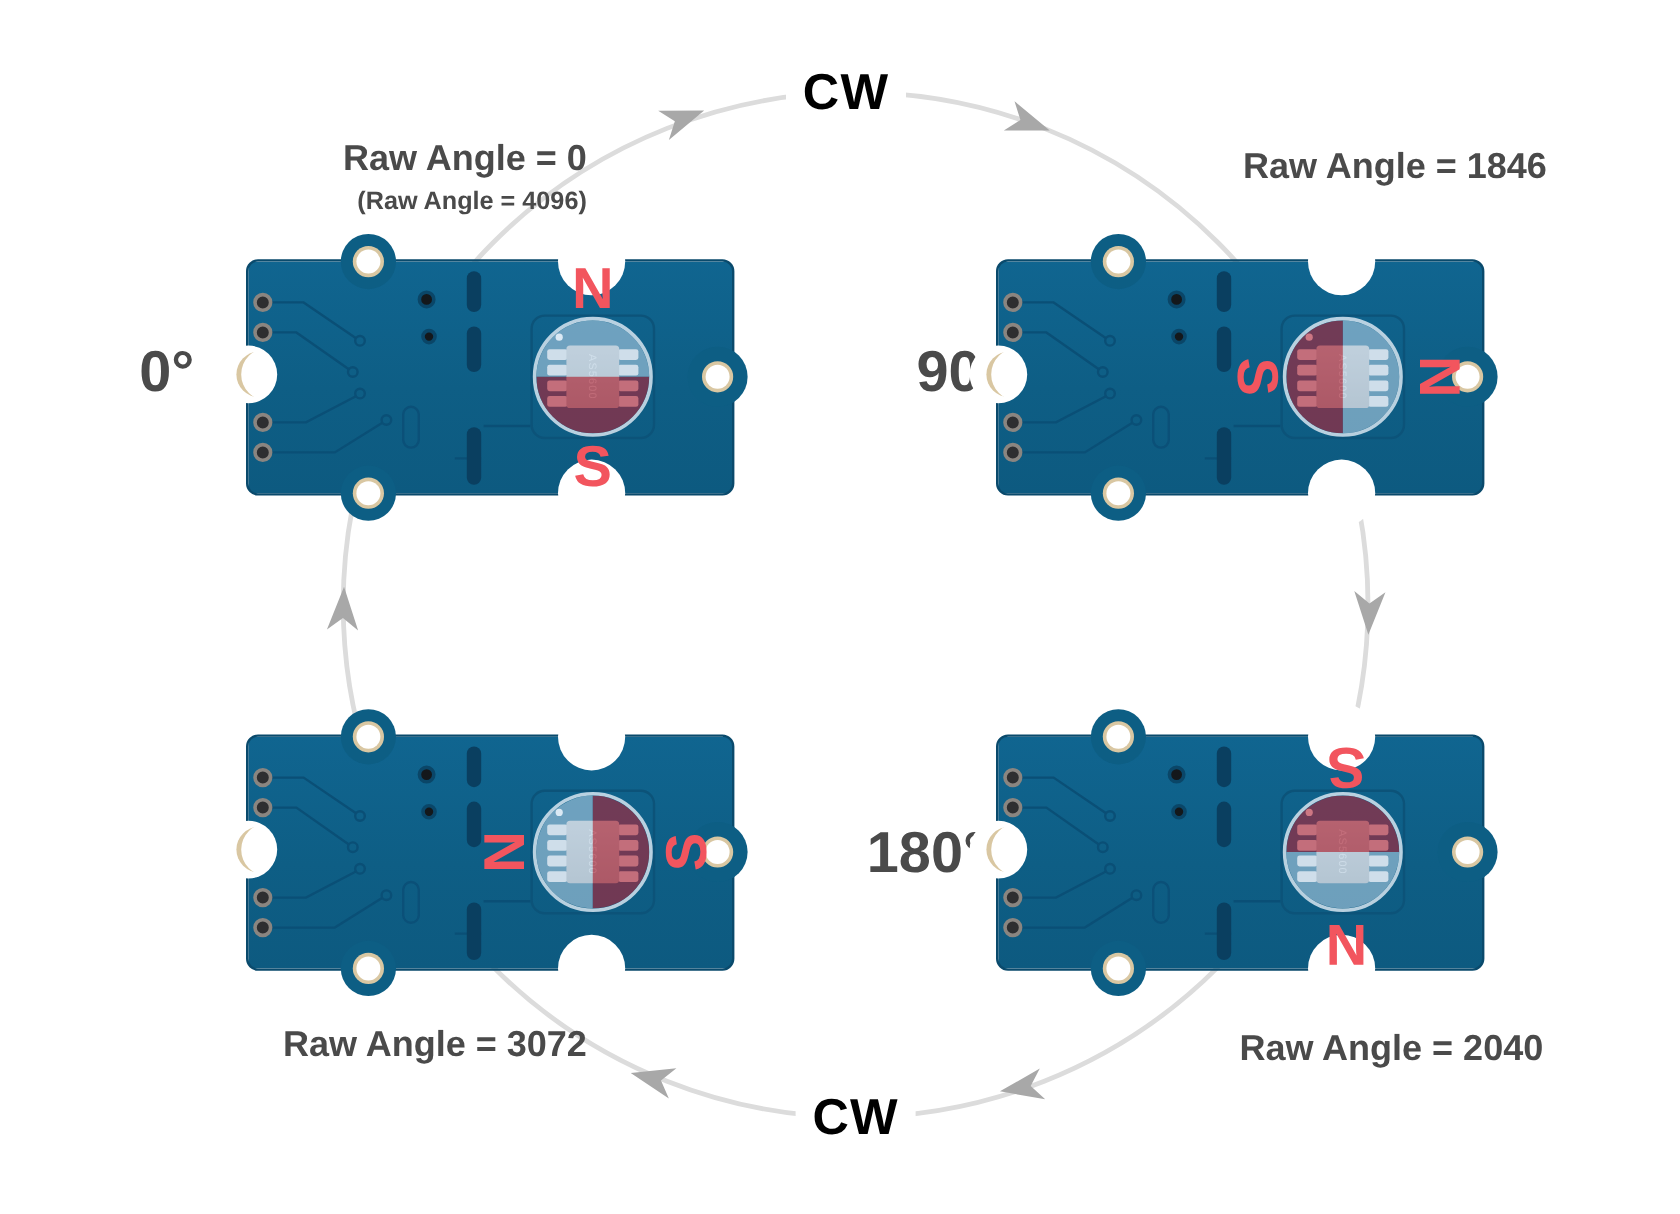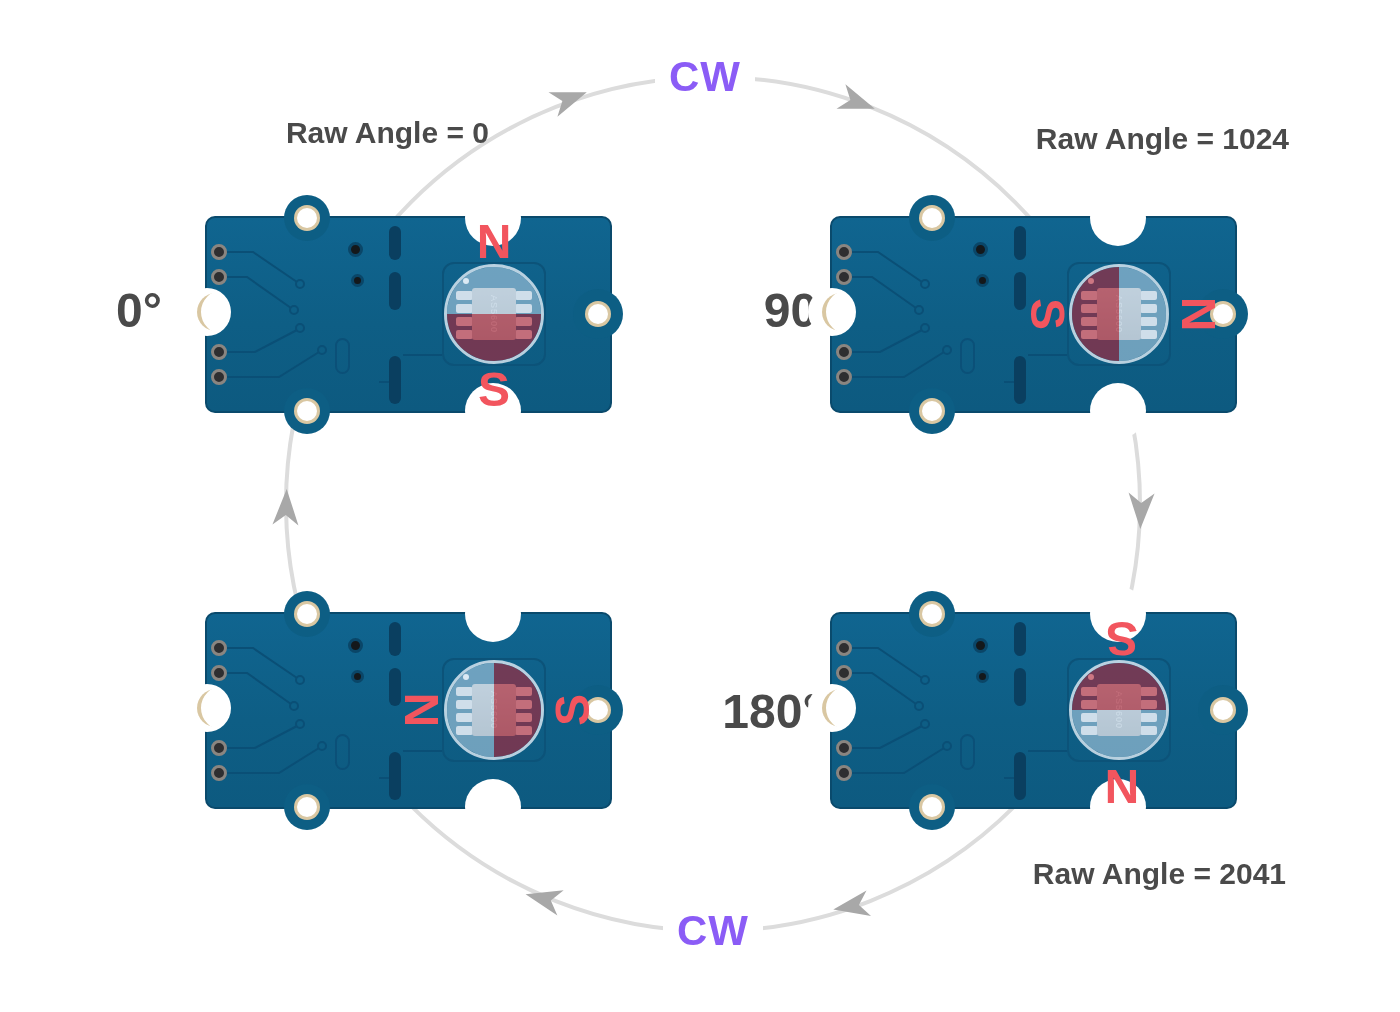--- a/index.html
+++ b/index.html
@@ -7,21 +7,21 @@
   .stage {
     position:relative; width:1400px; height:1012px; background:#ffffff;
     overflow:hidden; font-family:"Liberation Sans", sans-serif;
   }
   .stage * { box-sizing:border-box; }
 
   
   .arc-svg { position:absolute; left:0; top:0; }
   .cw {
     position:absolute; transform:translate(-50%,-50%);
-    font-size:42px; font-weight:700; color:#8b5cf6;
+    font-size:42px; font-weight:700; color:#000000;
     background:#ffffff; padding:0 14px; line-height:1; letter-spacing:1px;
   }
   .cw-top { left:705px; top:77px; }
   .cw-bottom { left:713px; top:931px; }
 
   
   .raw-label { position:absolute; text-align:right; color:#4a4a4a; }
   .raw-main { font-size:30px; font-weight:700; line-height:34px; }
   .raw-sub  { font-size:21px; font-weight:700; line-height:26px; margin-top:5px; }
   .raw-tl { left:159px; top:116px; width:330px; }
@@ -151,26 +151,30 @@
     <g transform="translate(286,509) rotate(-88)">
       <path d="M20,0 L-16,13 L-6,0 L-16,-13 Z" fill="#a8a8a8"></path>
       </g>
   </svg>
 
   <div class="cw cw-top">CW</div>
   <div class="cw cw-bottom">CW</div>
 
   <div class="raw-label raw-tl">
     <div class="raw-main">Raw Angle = 0</div>
+    <div class="raw-sub">(Raw Angle = 4096)</div>
   </div>
   <div class="raw-label raw-tr">
-    <div class="raw-main">Raw Angle = 1024</div>
+    <div class="raw-main">Raw Angle = 1846</div>
   </div>
   <div class="raw-label raw-br">
-    <div class="raw-main">Raw Angle = 2041</div>
+    <div class="raw-main">Raw Angle = 2040</div>
+  </div>
+  <div class="raw-label raw-bl">
+    <div class="raw-main">Raw Angle = 3072</div>
   </div>
 
   <div class="angle-label angle-tl">0°</div>
   <div class="angle-label angle-tr">90°</div>
   <div class="angle-label angle-br">180°</div>
 
   <div class="board-group bg-tl">
     <div class="board b0">
       <svg class="traces" width="407" height="197">
         <g fill="none" stroke="#0a4f76" stroke-width="2">

